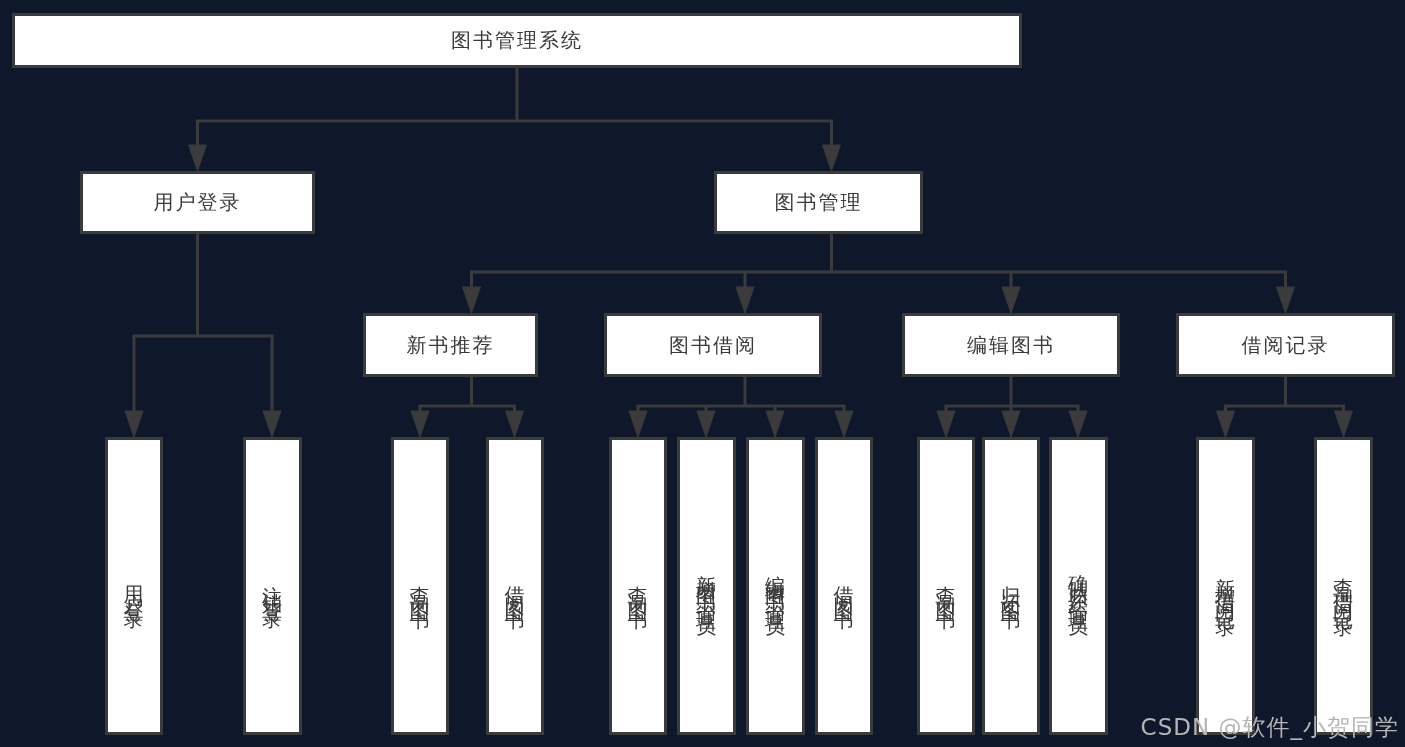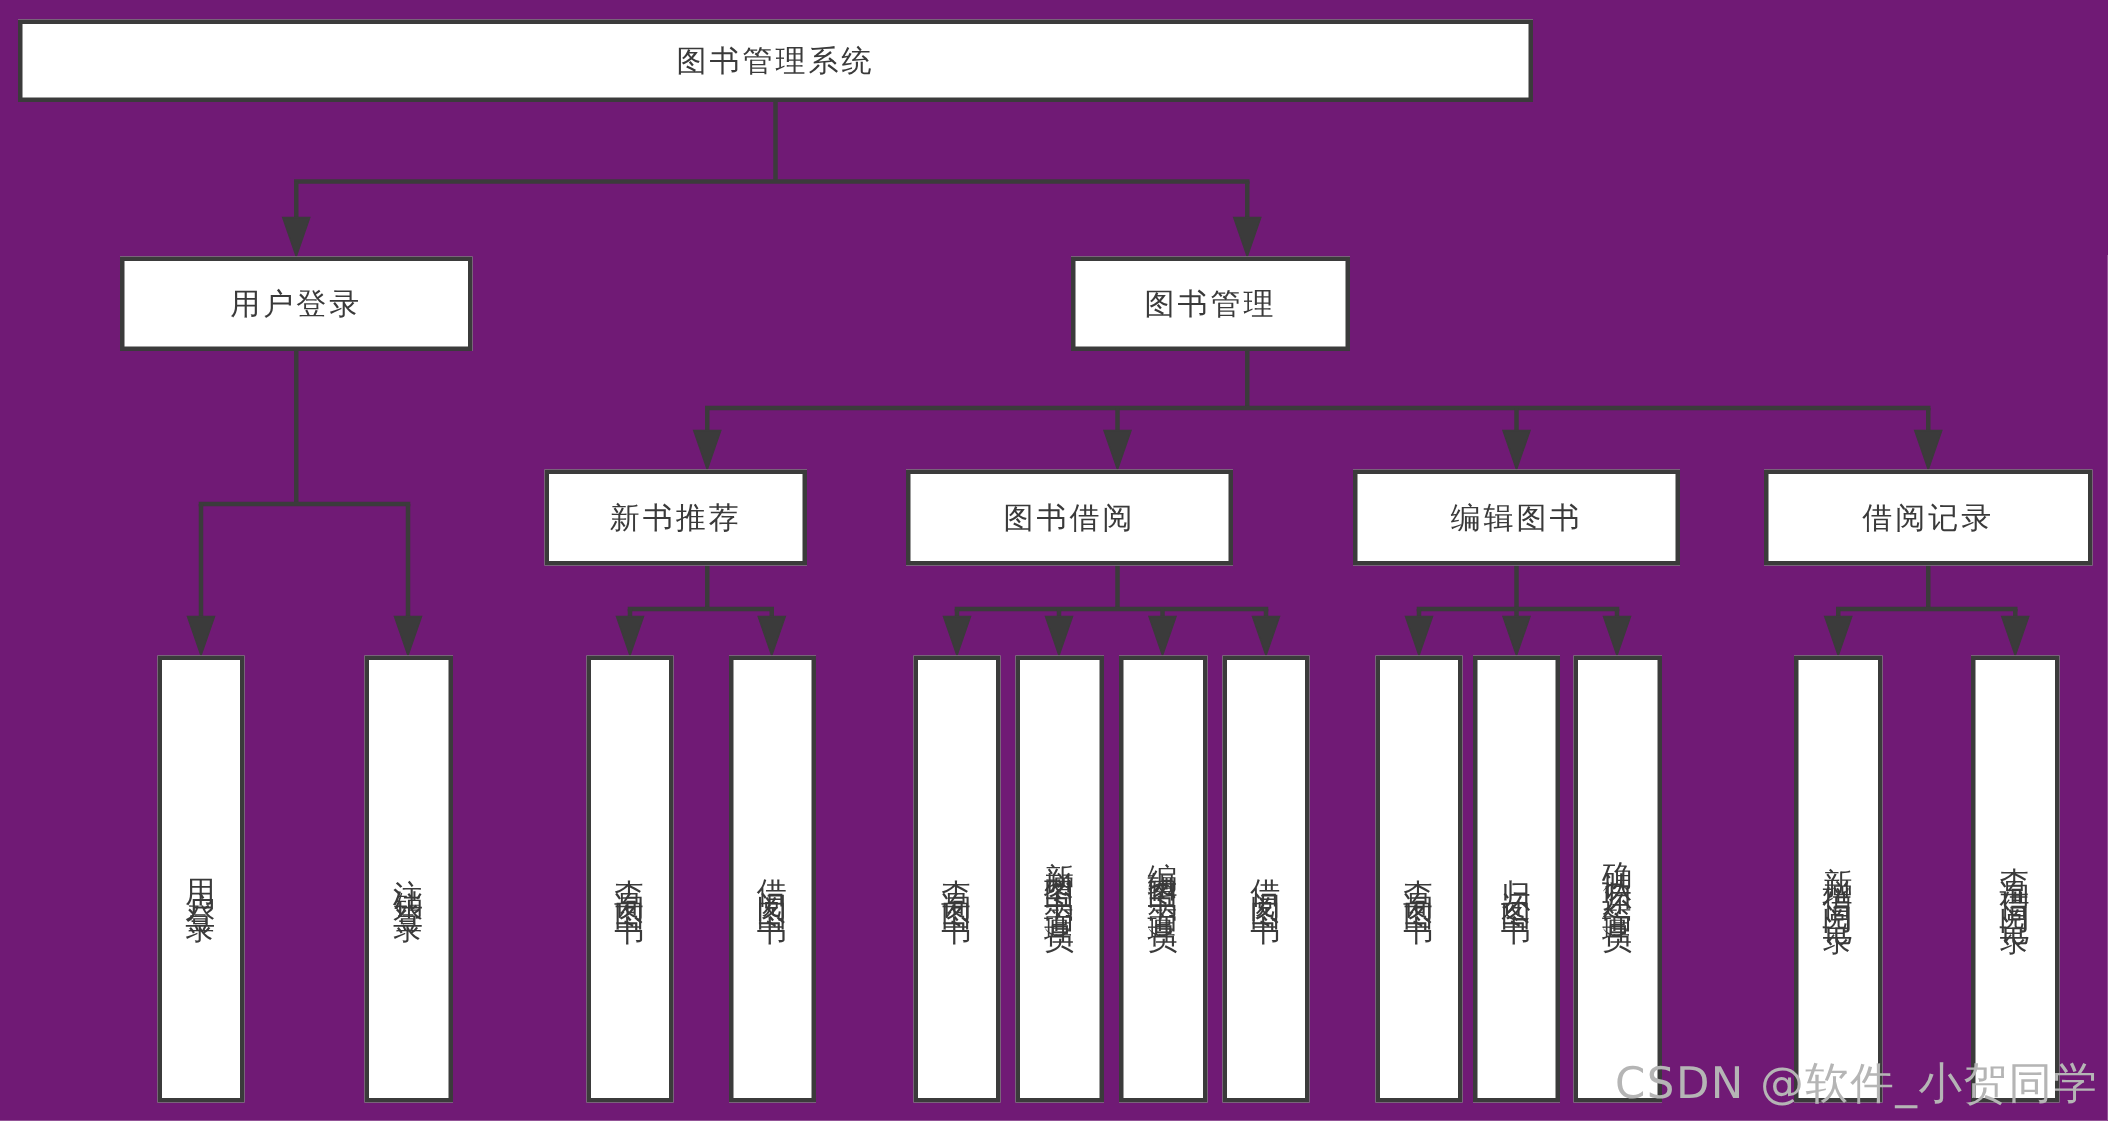--- a/index.html
+++ b/index.html
@@ -1,30 +1,30 @@
 <!DOCTYPE html>
 <html style="--line: #3b3b3b; --text: #3a3a3a; --watermark: #b5b5b5; --background: #ffffff;"><head>
 <meta charset="utf-8">
 <style>
   html,body{margin:0;padding:0}
   body{background:#fff;font-family:"DejaVu Sans","Liberation Sans",sans-serif}
-  .canvas{position:relative;width:1405px;height:747px;background:#701a75;overflow:hidden}
+  .canvas{position:relative;width:1405px;height:747px;background:#0f172a;overflow:hidden}
   svg.connectors{position:absolute;left:0;top:0;color:var(--line,#3b3b3b)}
   svg.connectors line{stroke:currentColor;stroke-width:3}
   svg.connectors polygon{fill:currentColor;stroke:currentColor;stroke-width:1}
   .node{
     position:absolute;box-sizing:border-box;background:#fff;
     border:3px solid var(--line,#3b3b3b);
     display:flex;align-items:center;justify-content:center;
     color:var(--text,#3a3a3a);font-size:20px;
   }
   .hlabel{letter-spacing:2px;white-space:nowrap}
   .vlabel{writing-mode:vertical-rl;text-orientation:mixed;letter-spacing:8px;line-height:1}
   .watermark{
-    position:absolute;right:6px;bottom:4px;font-size:29px;
+    position:absolute;right:6px;bottom:4px;font-size:23px;
     color:var(--watermark,#b5b5b5);letter-spacing:1px;white-space:nowrap;
   }
 </style>
 </head>
 <body>
 
 <div class="canvas">
 
   <svg class="connectors" width="1405" height="747" viewBox="0 0 1405 747">
 
@@ -102,21 +102,21 @@
     </g>
   </svg>
 
   <div class="node" style="left:12px;top:13px;width:1010px;height:55px">
     <span class="hlabel">图书管理系统</span>
   </div>
 
   <div class="node" style="left:80px;top:171px;width:235px;height:63px">
     <span class="hlabel">用户登录</span>
   </div>
-  <div class="node" style="left:714px;top:171px;width:186px;height:63px">
+  <div class="node" style="left:714px;top:171px;width:209px;height:63px">
     <span class="hlabel">图书管理</span>
   </div>
 
   <div class="node" style="left:363px;top:313px;width:175px;height:64px">
     <span class="hlabel">新书推荐</span>
   </div>
   <div class="node" style="left:604px;top:313px;width:218px;height:64px">
     <span class="hlabel">图书借阅</span>
   </div>
   <div class="node" style="left:902px;top:313px;width:218px;height:64px">

